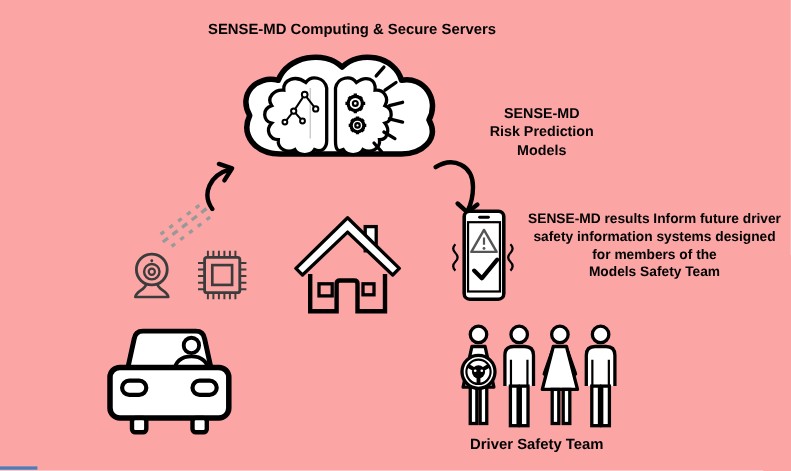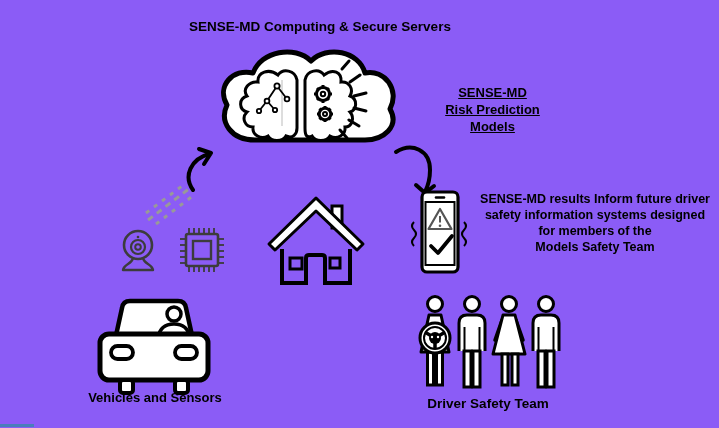--- a/index.html
+++ b/index.html
@@ -1,25 +1,25 @@
 <!DOCTYPE html>
 <html><head>
 <meta charset="utf-8">
 <style>
   html,body{margin:0;padding:0;background:#ffffff;}
   #stage{
-    position:relative;width:719px;height:428px;background:#8b5cf6;
+    position:relative;width:719px;height:428px;background:#fca5a5;
     font-family:"Liberation Sans", sans-serif;color:#000;overflow:hidden;
   }
   .txt{position:absolute;font-weight:bold;text-align:center;white-space:pre-wrap;color:#000;}
   .ico{position:absolute;}
   svg{display:block;}
   #title{left:160px;top:19px;width:320px;font-size:13.5px;line-height:16px;}
   #left-note{left:12px;top:77px;width:212px;font-size:13px;line-height:16.5px;}
-  #cloud-note{left:420px;top:84px;width:145px;font-size:13px;line-height:17px;text-decoration:underline;}
+  #cloud-note{left:420px;top:94px;width:145px;font-size:13px;line-height:17px;}
   #results-note{left:472px;top:191px;width:246px;font-size:12.5px;line-height:16px;}
   #vehicles-label{left:70px;top:390px;width:170px;font-size:13px;}
   #team-label{left:413px;top:396px;width:150px;font-size:13.5px;}
   #cloud-icon{left:211px;top:42px;}
   #arrow-up{left:183px;top:146px;}
   #arrow-down{left:392px;top:142px;}
   #signal{left:144px;top:182px;}
   #webcam{left:112px;top:226px;}
   #chip{left:174px;top:226px;}
   #house{left:265px;top:192px;}
@@ -38,21 +38,20 @@
 
   <div id="cloud-note" class="txt">SENSE-MD
 Risk Prediction
 Models</div>
 
   <div id="results-note" class="txt">SENSE-MD results Inform future driver
 safety information systems designed
 for members of the
 Models Safety Team</div>
 
-  <div id="vehicles-label" class="txt">Vehicles and Sensors</div>
 
   <div id="team-label" class="txt">Driver Safety Team</div>
 
   <span id="cloud-icon" class="ico">
     <svg width="192" height="112" viewBox="0 0 192 112">
       <path d="M44,98 C20,98 8,80 16,63 C5,44 22,26 42,31 C50,9 84,3 100,19 C116,3 148,9 154,31 C174,27 189,48 179,67 C189,85 172,98 154,98 Z" fill="#fff" stroke="#000" stroke-width="5" stroke-linejoin="round"></path>
 
       <path d="M86,38 C84,28 72,26 67,33 C58,26 46,30 47,40 C38,39 31,47 36,54 C27,57 28,68 36,70 C30,76 34,85 42,85 C41,93 50,98 57,94 C60,100 72,100 75,94 C82,97 86,92 86,86 Z" fill="#fff" stroke="#000" stroke-width="3"></path>
       <line x1="71" y1="38" x2="71" y2="84" stroke="#bbb" stroke-width="1"></line>
       <g stroke="#000" stroke-width="1.8" fill="#fff">

